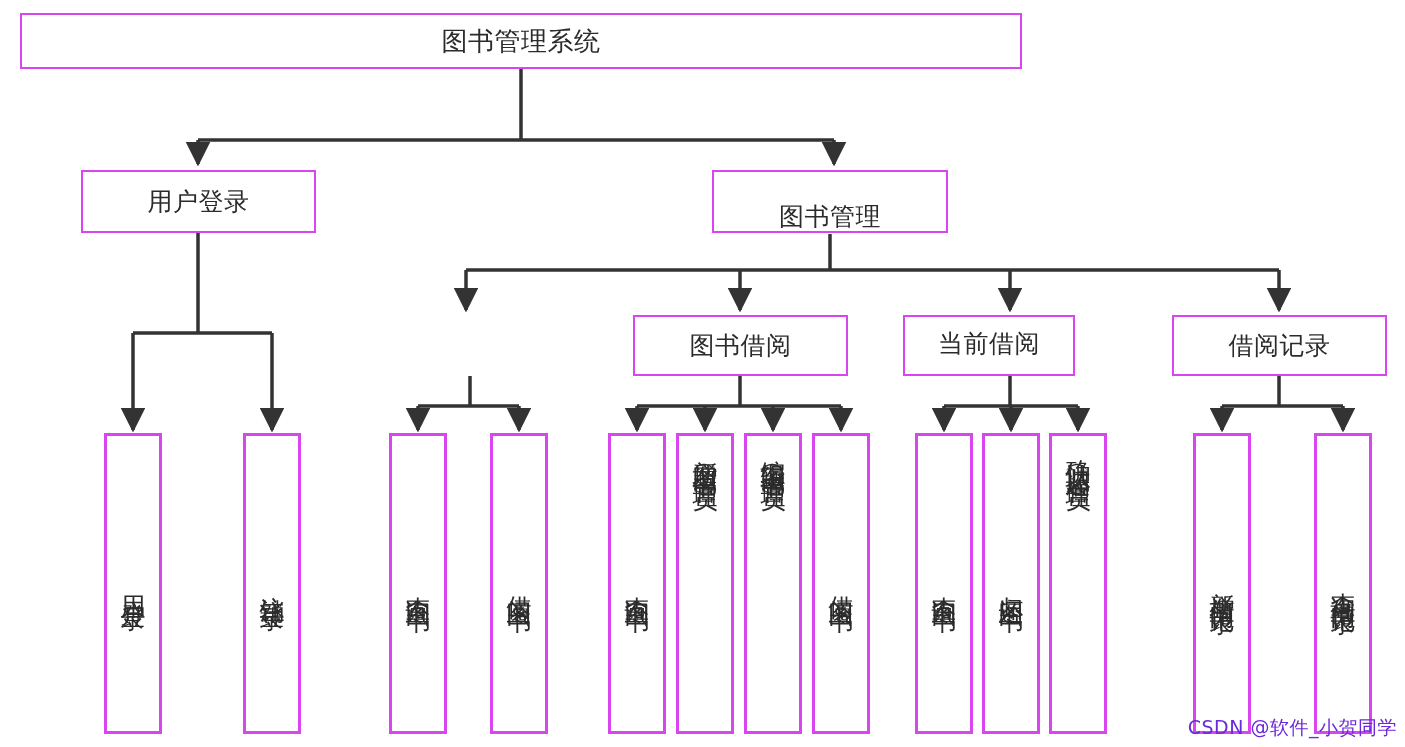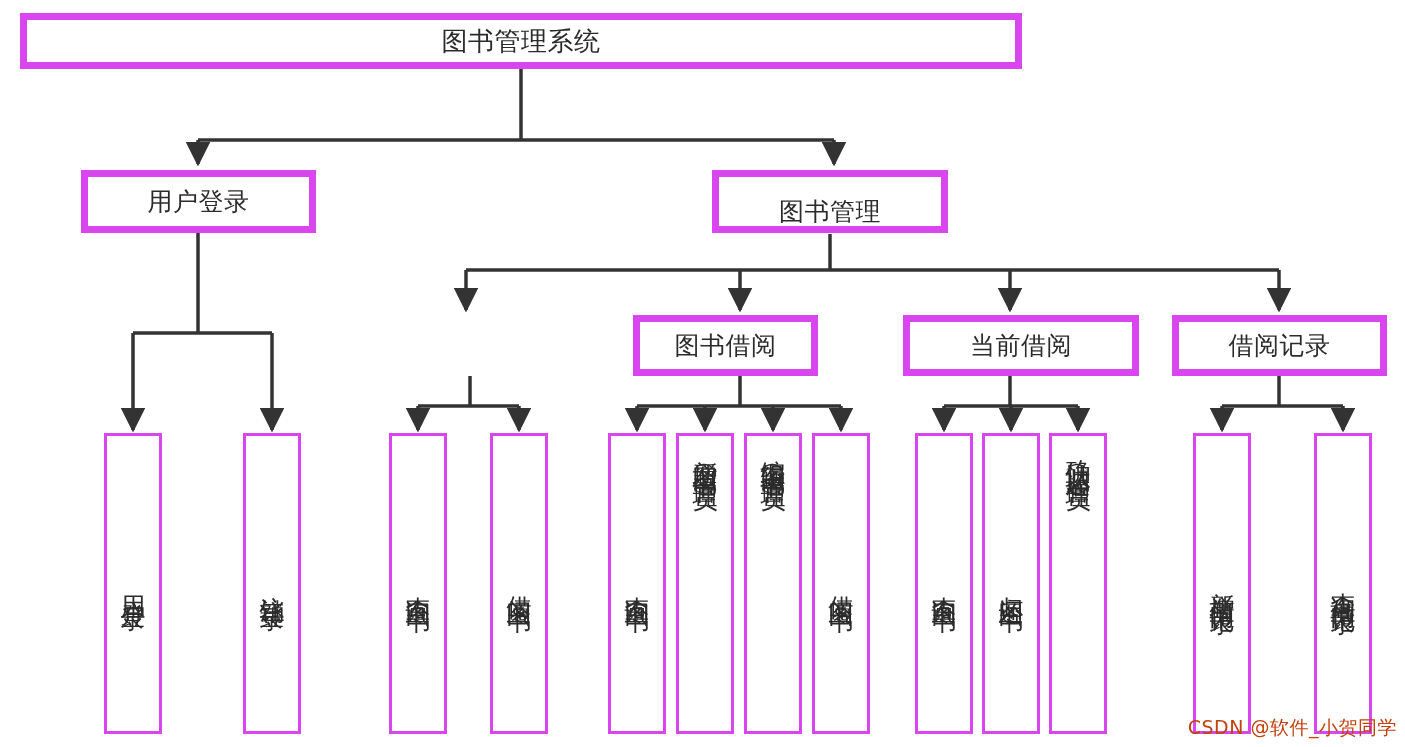--- a/index.html
+++ b/index.html
@@ -21,21 +21,21 @@
   #diagram-svg {
     position: absolute;
     left: 0;
     top: 0;
     width: 1405px;
     height: 747px;
   }
   .node {
     position: absolute;
     box-sizing: border-box;
-    border: 7px solid #d946ef;
+    border: 2px solid #d946ef;
     background: #ffffff;
     display: flex;
     align-items: center;
     justify-content: center;
     color: #1a1a1a;
   }
   .node-label {
     display: block;
     text-align: center;
     line-height: 1.18;
@@ -68,21 +68,21 @@
   }
   .node.leaf.centered {
     align-items: center;
     padding-top: 0;
   }
   .watermark {
     position: absolute;
     right: 8px;
     bottom: 6px;
     font-size: 19px;
-    color: #c2410c;
+    color: #6d28d9;
     letter-spacing: 0.5px;
     white-space: nowrap;
     user-select: none;
   }
 </style>
 </head>
 <body>
 
 <div id="diagram-root">
 
@@ -140,24 +140,24 @@
     <span class="node-label">图书管理系统</span>
   </div>
 
   <div class="node horiz" style="left:81px; top:170px; width:235px; height:63px;">
     <span class="node-label">用户登录</span>
   </div>
   <div class="node horiz" style="left:712px; top:170px; width:236px; height:63px;align-items:flex-end;">
     <span class="node-label">图书管理</span>
   </div>
 
-  <div class="node horiz" style="left:633px; top:315px; width:185px; height:61px;">
+  <div class="node horiz" style="left:633px; top:315px; width:215px; height:61px;">
     <span class="node-label">图书借阅</span>
   </div>
-  <div class="node horiz" style="left:903px; top:315px; width:236px; height:61px;">
+  <div class="node horiz" style="left:903px; top:315px; width:172px; height:61px;font-family:Liberation Mono, monospace;">
     <span class="node-label">当前借阅</span>
   </div>
   <div class="node horiz" style="left:1172px; top:315px; width:215px; height:61px;font-family:Liberation Serif, serif;">
     <span class="node-label">借阅记录</span>
   </div>
 
   <div class="node leaf centered" style="left:104px; top:433px; width:58px; height:301px;">
     <span class="node-label">用户登录</span>
   </div>
   <div class="node leaf centered" style="left:243px; top:433px; width:58px; height:301px;">

